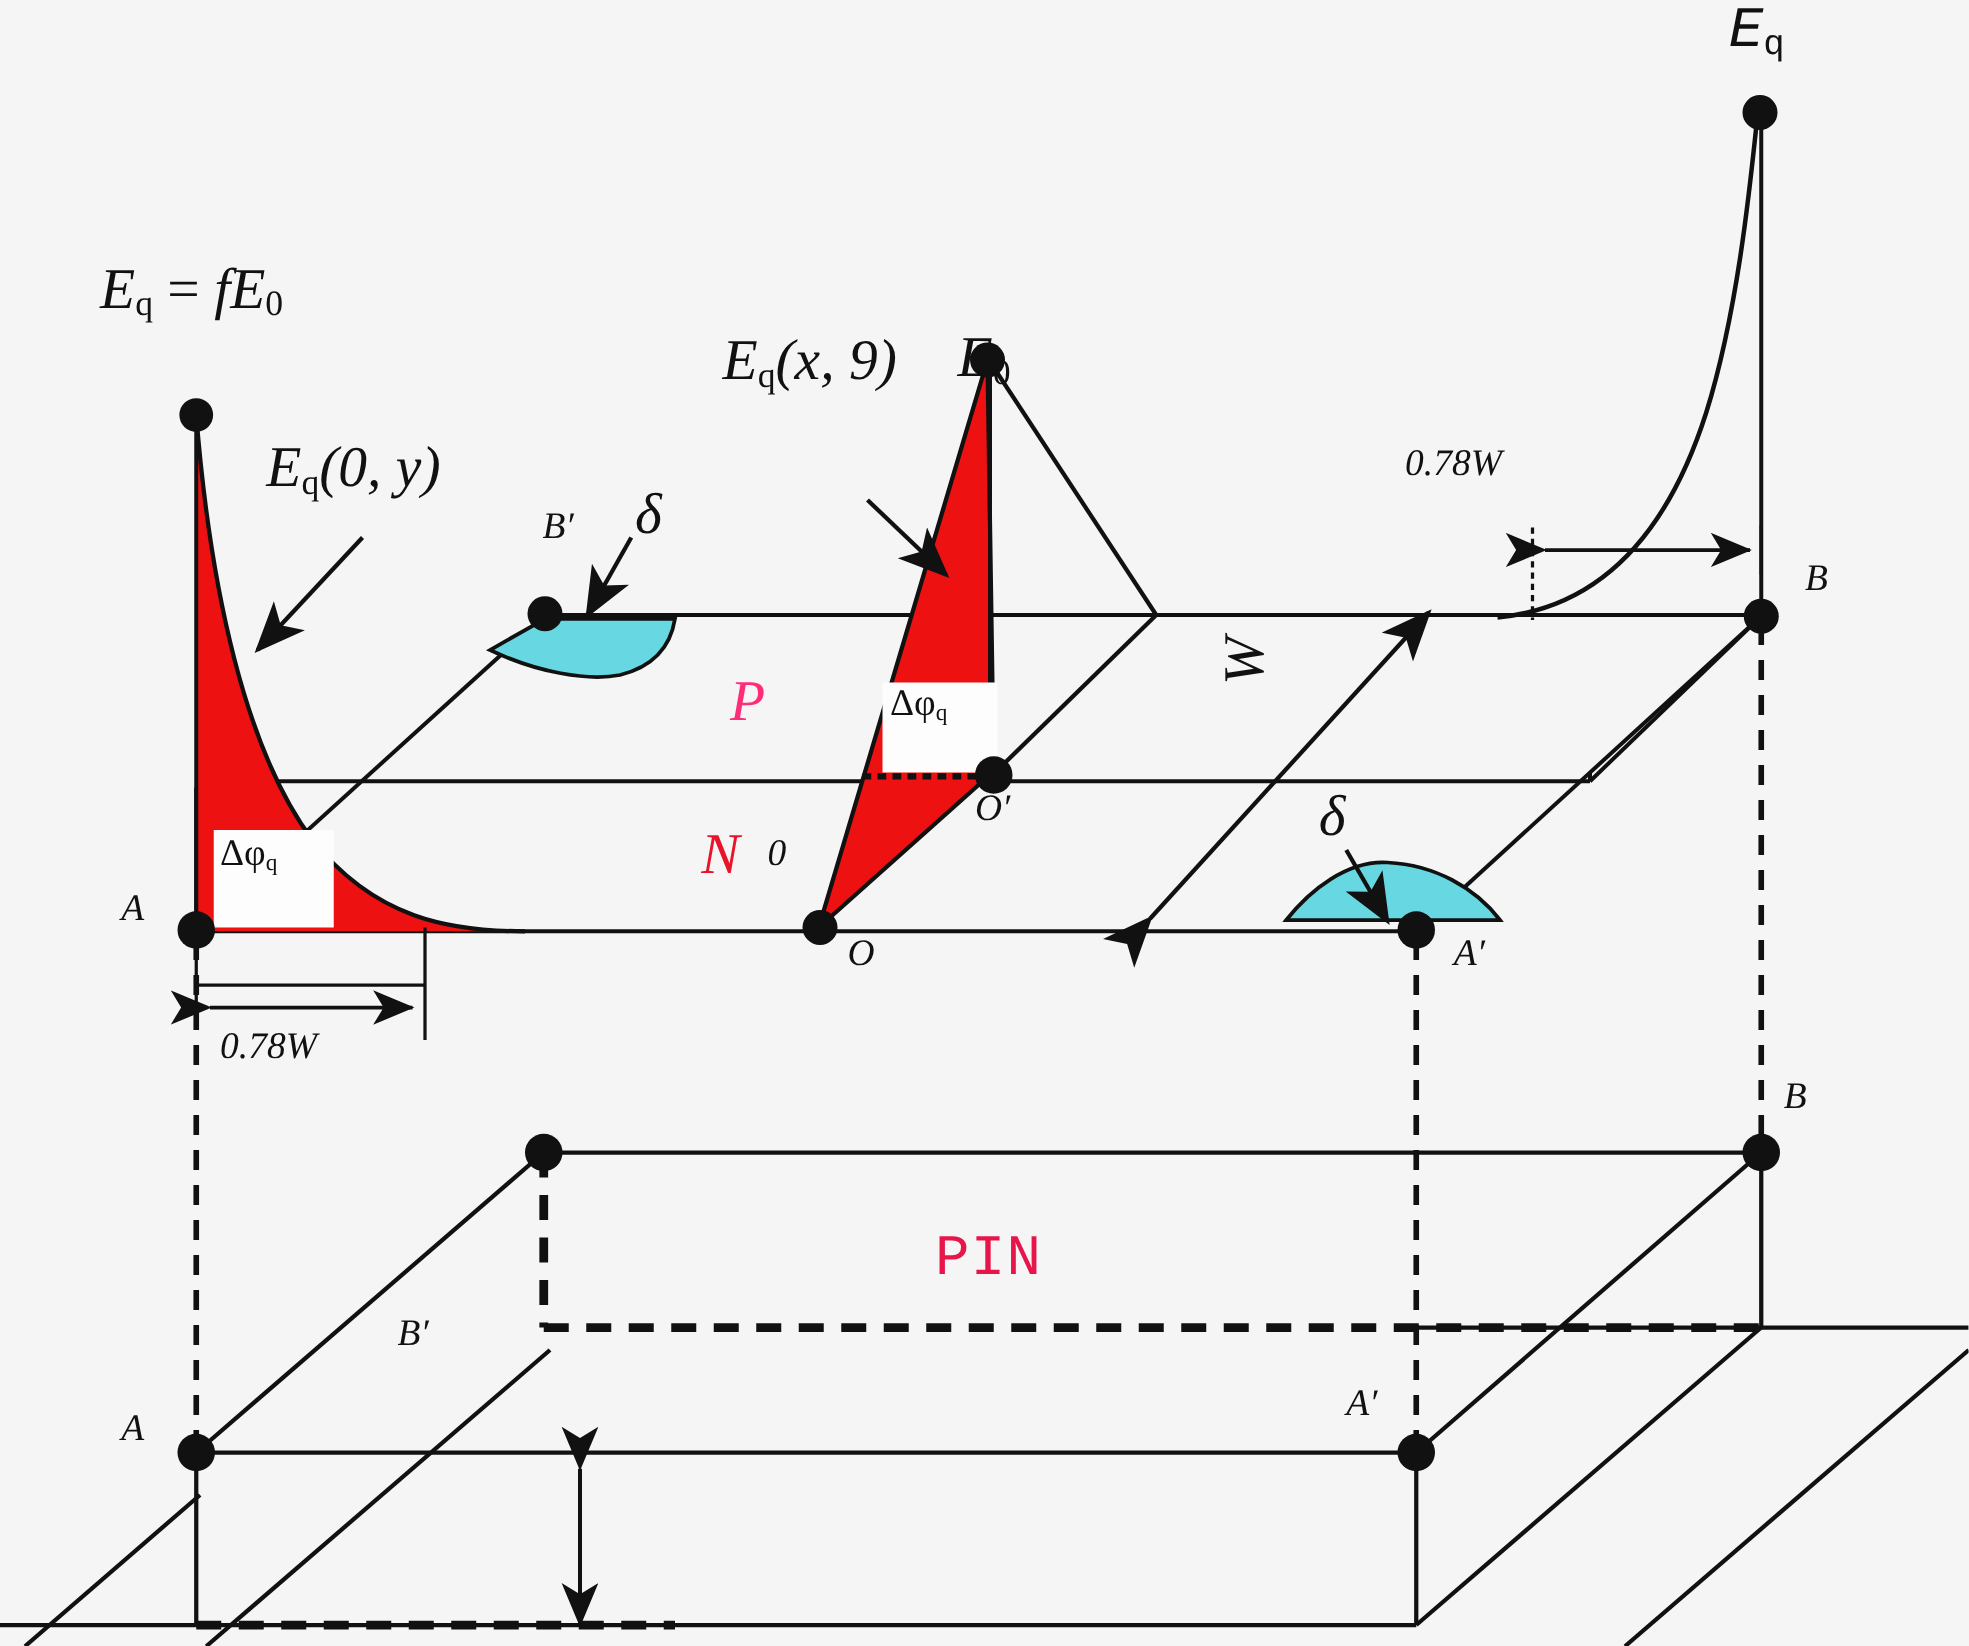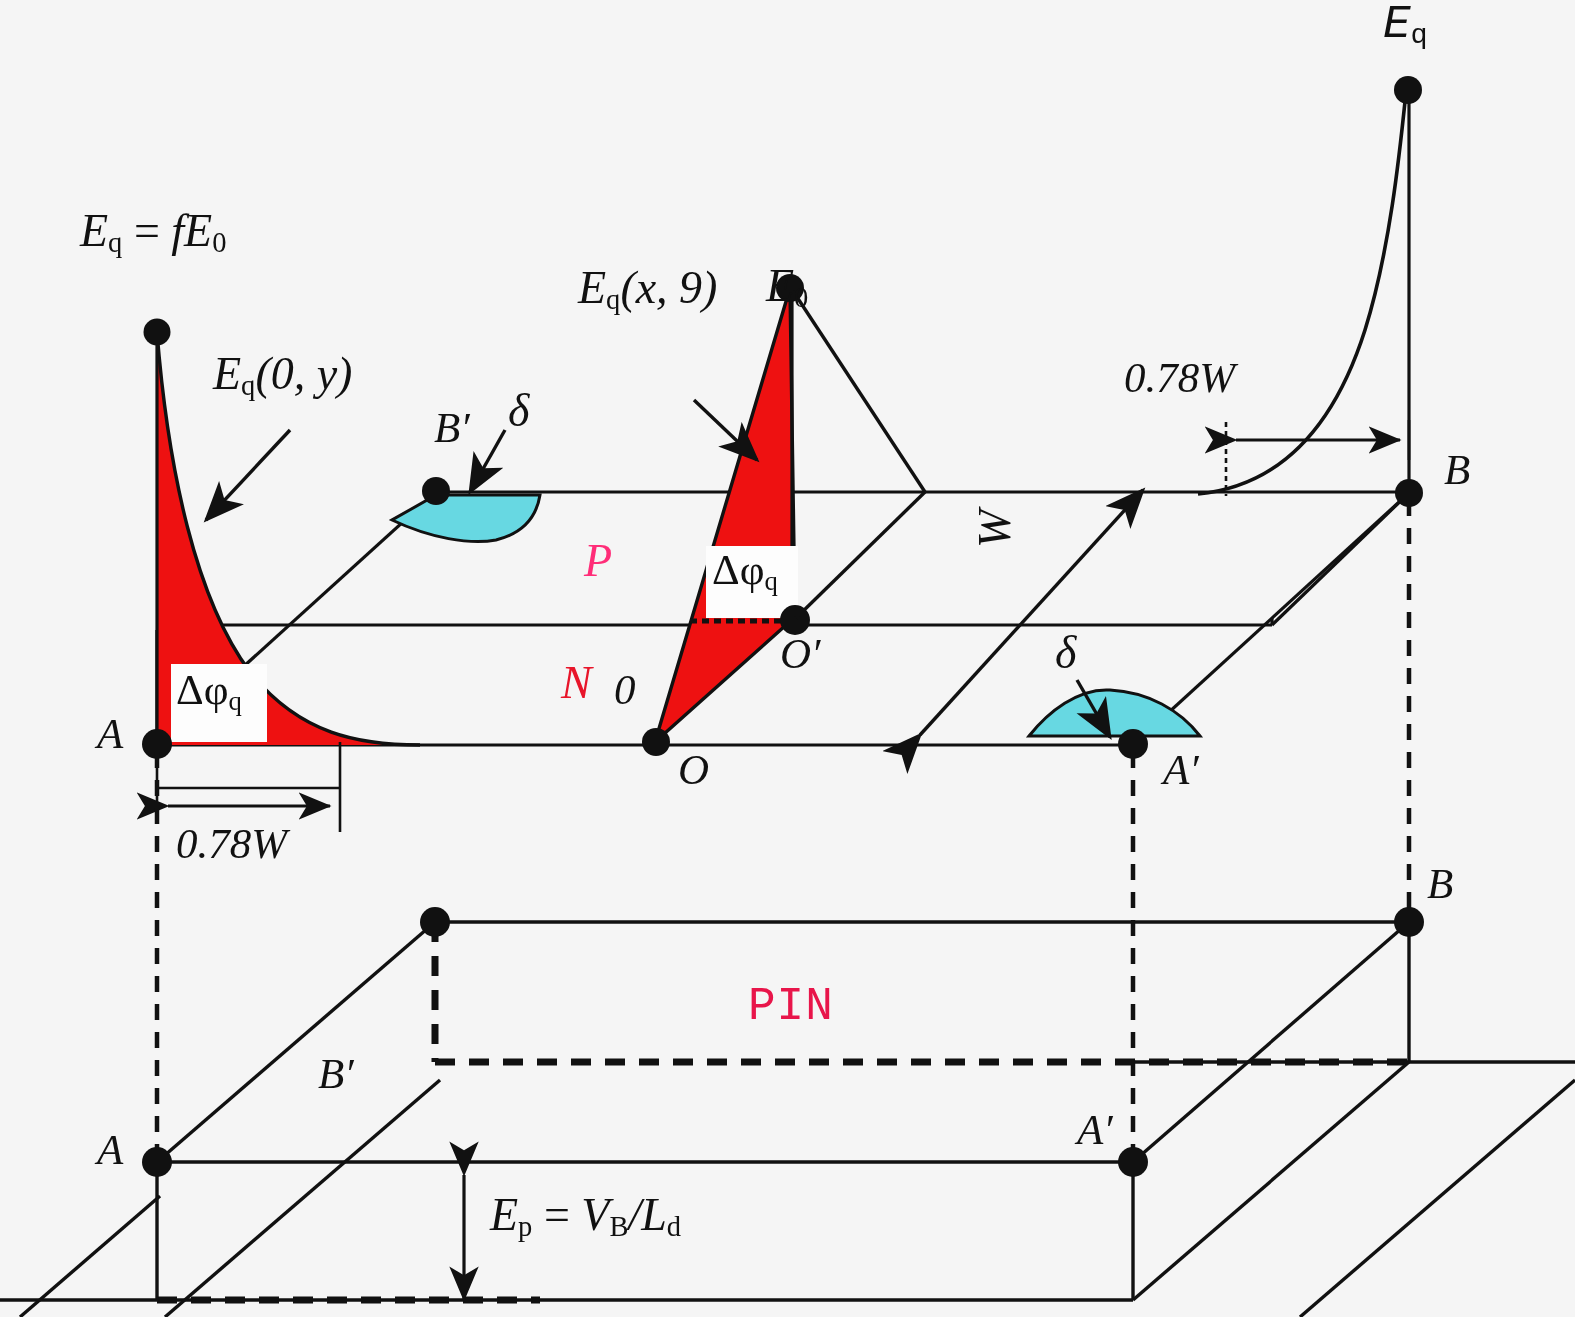--- a/index.html
+++ b/index.html
@@ -11,21 +11,21 @@
     font-style:italic;
     color:#111;
     white-space:nowrap;
     line-height:1;
     user-select:none;
   }
   .mlabel sub{font-size:0.62em;font-style:normal;vertical-align:-0.22em;}
   .mlabel .up{font-style:normal;}
   .mlabel .it{font-style:italic;}
   .sz1{font-size:46px;}
-  .sz2{font-size:43px;}
+  .sz2{font-size:30px;}
   .pinkc{color:#ff2d78;}
   .redc{color:#e8152a;}
   .crimson{color:#e8154a;}
   .pin{
     font-style:normal;
     font-family:Liberation Mono, monospace;
     letter-spacing:1px;
   }
 </style>
 </head>
@@ -276,17 +276,14 @@
 </div>
 
 <div class="mlabel sz2" style="left:1427px; top:862px;">
   <span class="it">B</span>
 </div>
 
 <div class="mlabel sz1 crimson pin" style="left:748px; top:984px;">
   <span>PIN</span>
 </div>
 
-<div class="mlabel sz1" style="left:490px; top:1192px;">
-  <span class="it">E</span><sub>p</sub><span class="up"> = </span><span class="it">V</span><sub>B</sub><span class="it">/</span><span class="it">L</span><sub>d</sub>
-</div>
 
 </div>
 
 </body></html>

